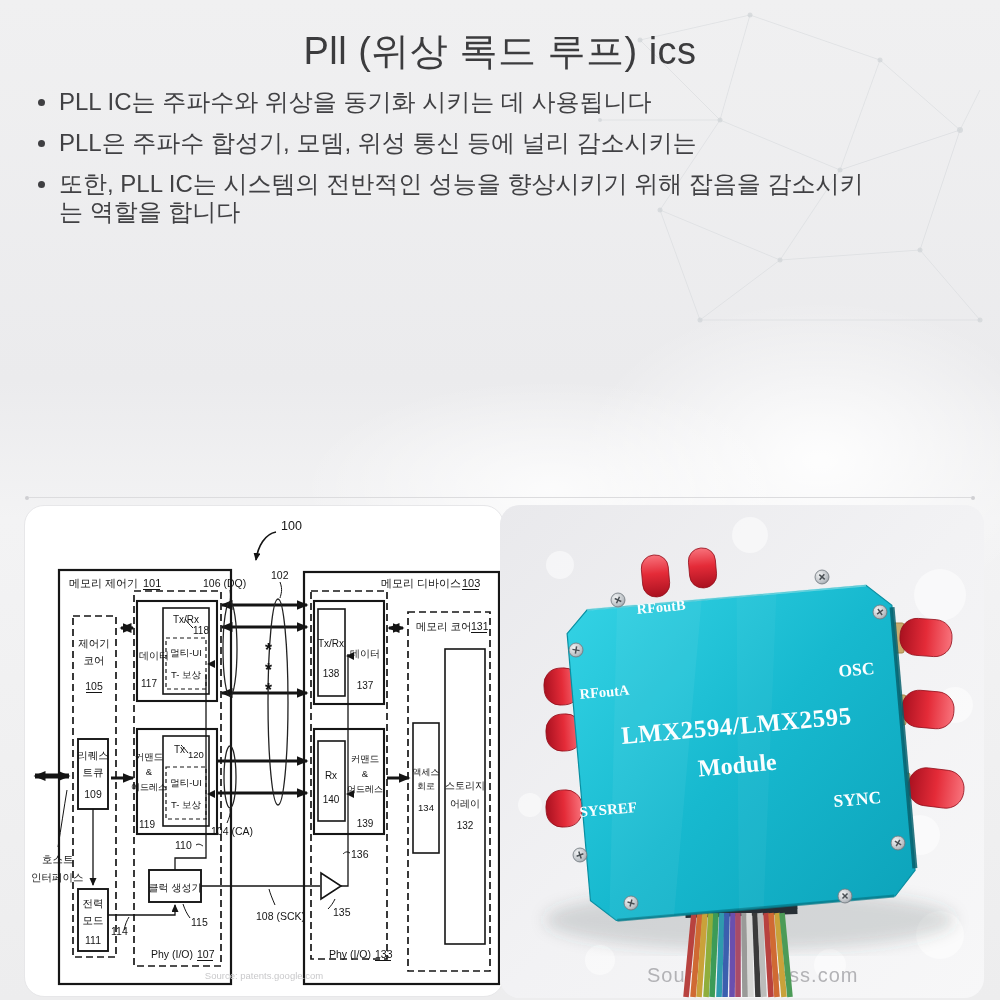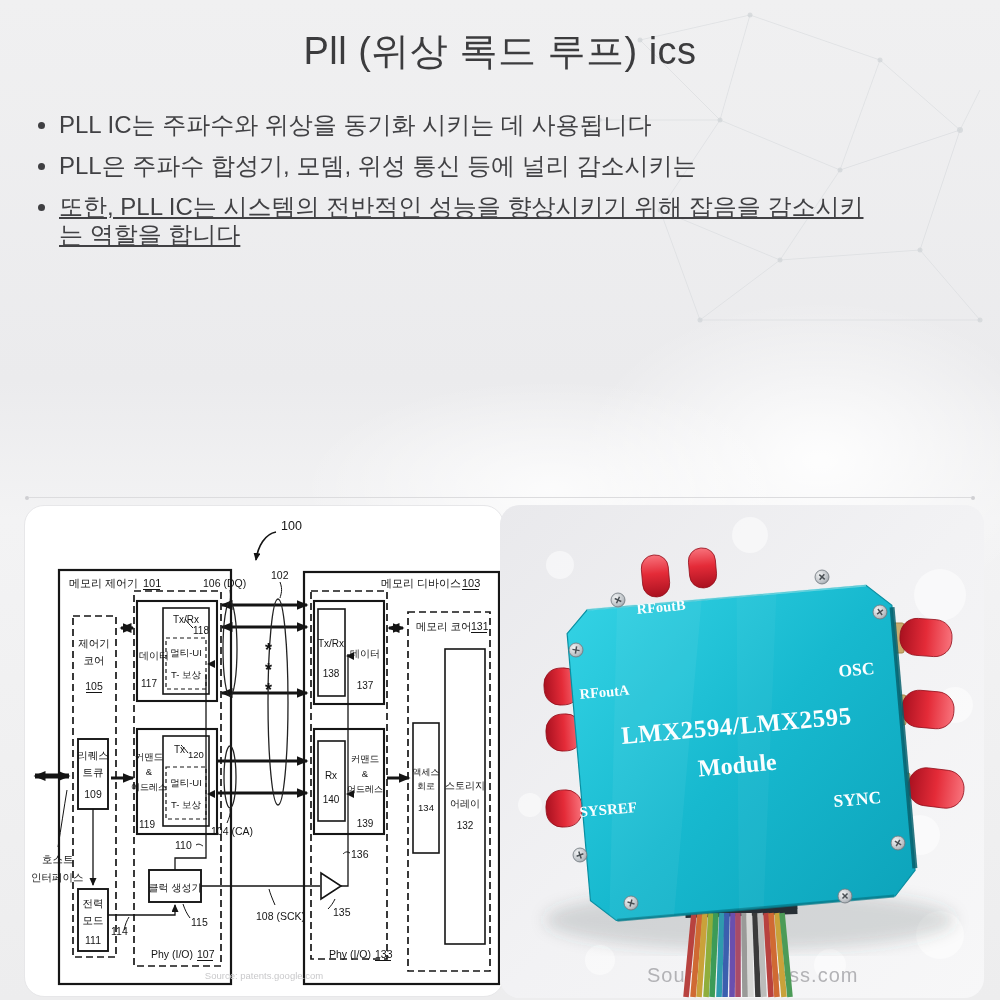--- a/index.html
+++ b/index.html
@@ -6,26 +6,26 @@
   .slide{position:relative;width:1000px;height:1000px;overflow:hidden;
     font-family:"Liberation Sans","DejaVu Sans",sans-serif;
     background:linear-gradient(180deg,#f0f0f1 0%,#ebebed 38%,#f3f3f4 52%,#ededee 100%);}
   .bg-light{position:absolute;right:-60px;top:300px;width:480px;height:320px;border-radius:50%;
     background:radial-gradient(closest-side,rgba(255,255,255,.9),rgba(255,255,255,0));pointer-events:none;}
   .bg-light2{position:absolute;left:300px;top:380px;width:500px;height:220px;border-radius:50%;
     background:radial-gradient(closest-side,rgba(255,255,255,.75),rgba(255,255,255,0));pointer-events:none;}
   .plexus{position:absolute;top:0;right:0;pointer-events:none;}
   .title{position:absolute;top:26px;left:0;width:100%;text-align:center;
     font-size:38px;color:#3c3c3e;letter-spacing:.5px;}
-  .bullets{position:absolute;top:111px;left:36px;width:940px;margin:0;padding:0;list-style:none;}
+  .bullets{position:absolute;top:88px;left:36px;width:940px;margin:0;padding:0;list-style:none;}
   .bullets li{position:relative;padding-left:23px;margin-bottom:13px;
     font-size:24px;line-height:1.17;color:#414144;}
   .bullets li::before{content:"";position:absolute;left:2px;top:11px;width:7px;height:7px;
     border-radius:50%;background:#3f3f42;}
-  .bullets li.narrow{max-width:815px;text-decoration:underline;}
+  .bullets li.narrow{max-width:815px;}
   .divider{position:absolute;left:25px;top:496px;width:950px;height:3px;}
   .divider .line{position:absolute;left:4px;right:4px;top:1px;border-top:1px solid #dcdcde;}
   .divider .dot{position:absolute;top:0;width:4px;height:4px;border-radius:50%;background:#cfcfd2;}
   .divider .dot.l{left:0;} .divider .dot.r{right:0;}
   .card{position:absolute;border-radius:20px;overflow:hidden;}
   .card.diagram{left:24px;top:505px;width:478px;height:490px;background:#ffffff;border:1px solid #e7e7e9;}
   .card.photo{left:500px;top:505px;width:484px;height:493px;background:#f1f1f3;}
   svg{display:block;}
   .dg-txt{font-family:"Liberation Sans","DejaVu Sans",sans-serif;fill:#141414;}
   .ph-serif{font-family:"Liberation Serif","DejaVu Serif",serif;font-weight:bold;fill:#fbfeff;}

